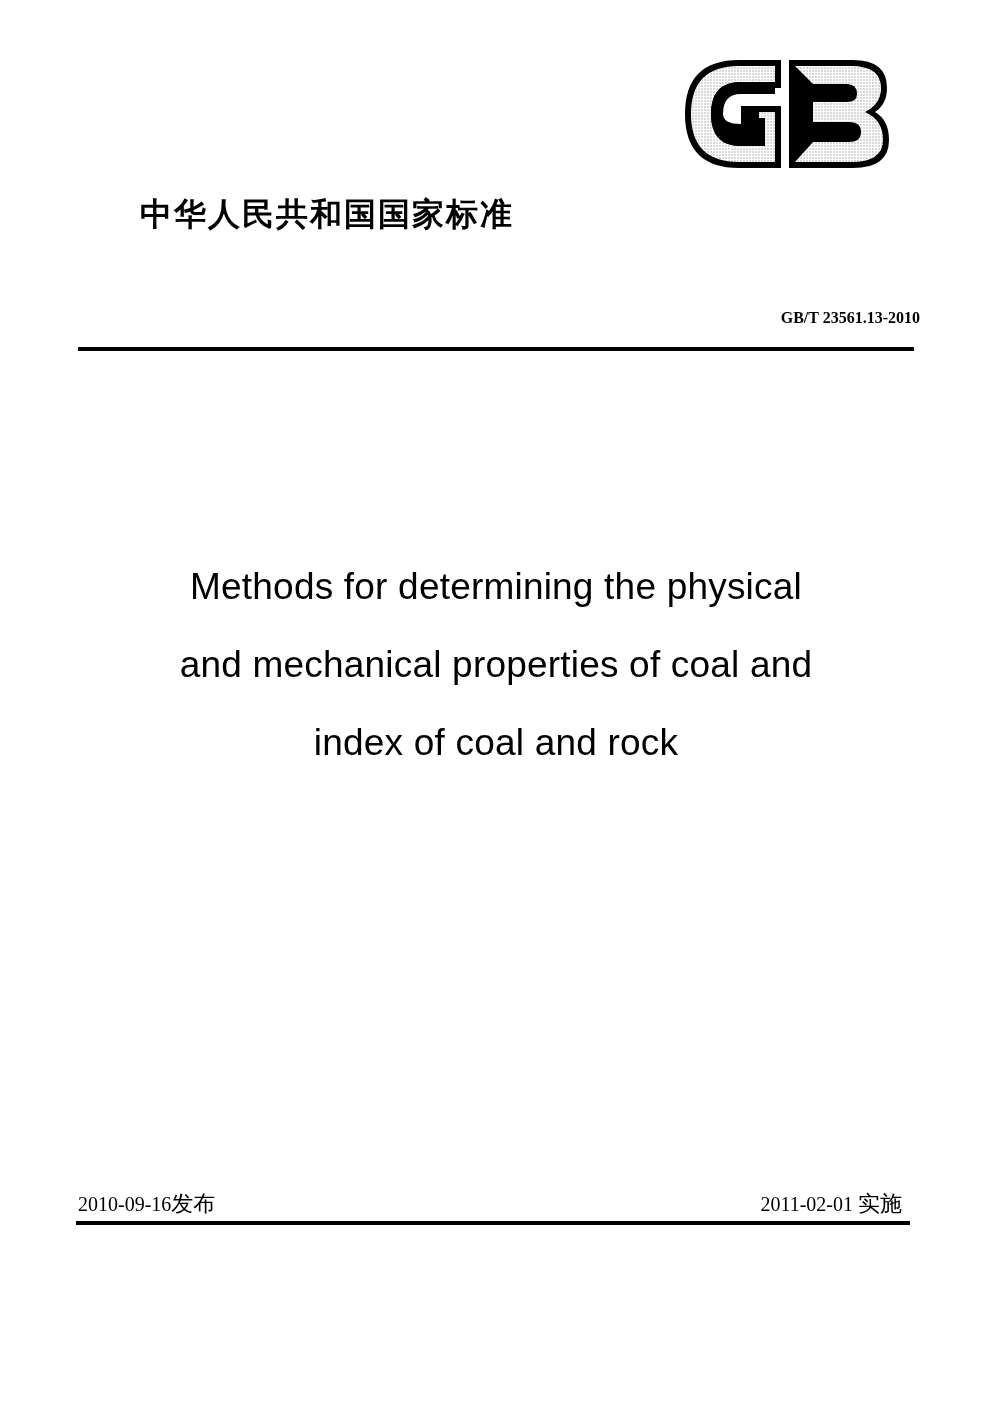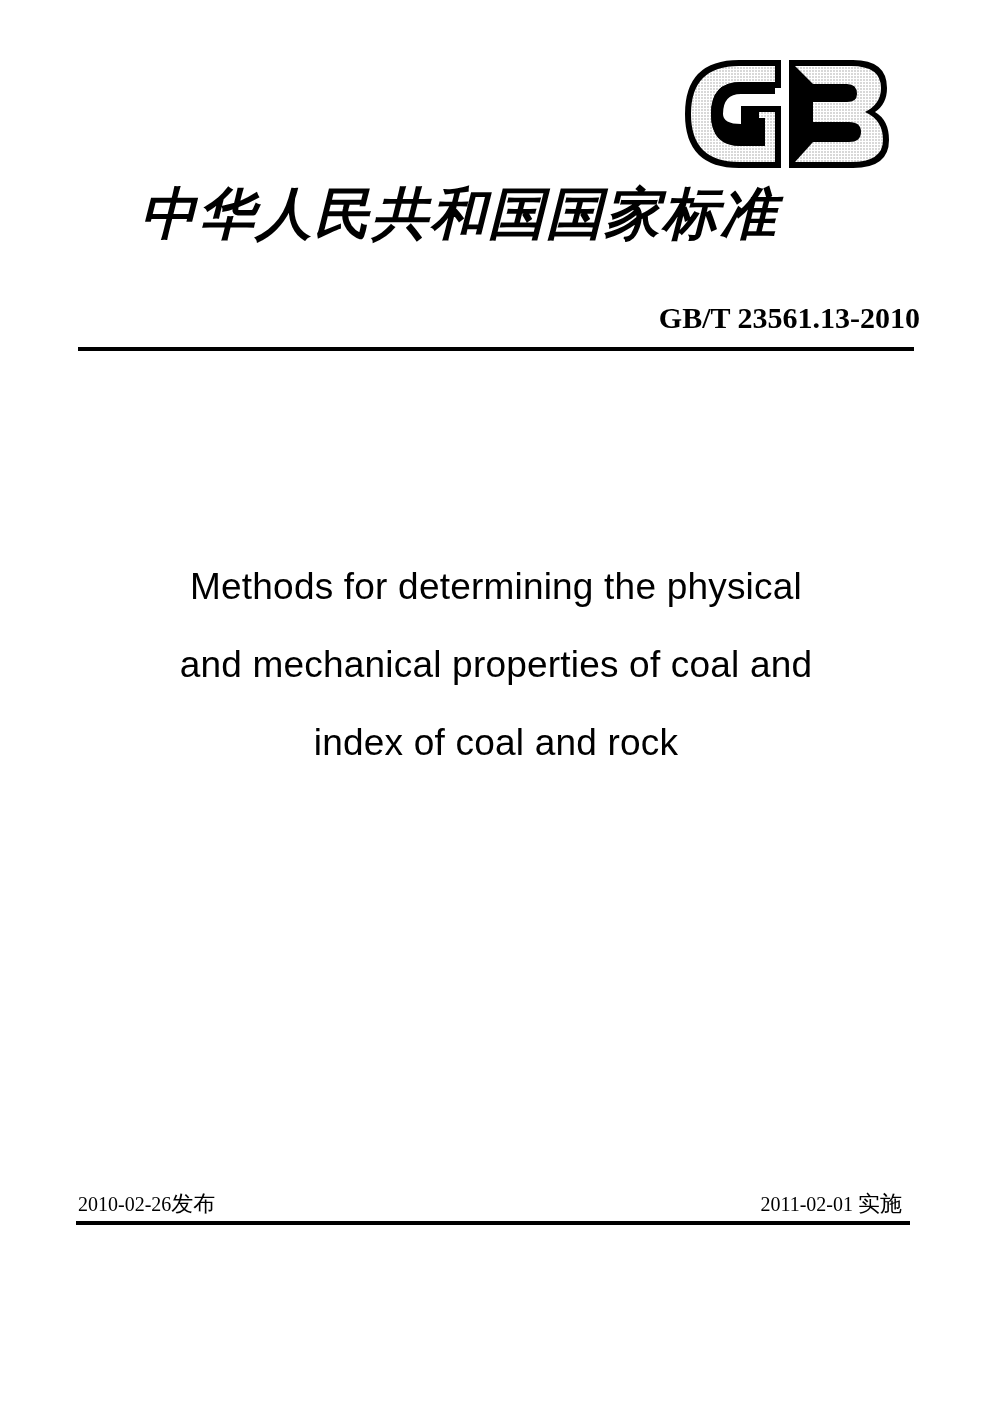--- a/index.html
+++ b/index.html
@@ -23,34 +23,33 @@
       height: 112px;
     }
     .cn-title {
       position: absolute;
       left: 140px;
       top: 186px;
       width: 720px;
       height: 56px;
       font-family: "DejaVu Sans", sans-serif;
       font-weight: bold;
-      font-size: 56px;
+      font-size: 32px;
       line-height: 56px;
       letter-spacing: 2px;
       white-space: nowrap;
       text-align: left;
-      font-style: italic;
     }
     .std-number {
       position: absolute;
       right: 72px;
       top: 304px;
       font-family: "Liberation Serif", serif;
       font-weight: bold;
-      font-size: 30px;
+      font-size: 16px;
       line-height: 28px;
       white-space: nowrap;
     }
     .rule-top {
       position: absolute;
       left: 78px;
       top: 347px;
       width: 836px;
       height: 4px;
       background: #000000;
@@ -136,21 +135,21 @@
 <div class="rule-top"></div>
 
 <div class="en-title">
   <span class="line">Methods for determining the physical</span>
   <span class="line">and mechanical properties of coal and</span>
   <span class="line">index of coal and rock</span>
 </div>
 
 <div class="date-row">
   <div class="date-left">
-    <span>2010-02-26</span><span class="cn">发布</span>
+    <span>2010-09-16</span><span class="cn">发布</span>
   </div>
   <div class="date-right">
     <span>2011-02-01</span>
     <span class="cn">实施</span>
   </div>
 </div>
 
 <div class="rule-bottom"></div>
 
 </body></html>

